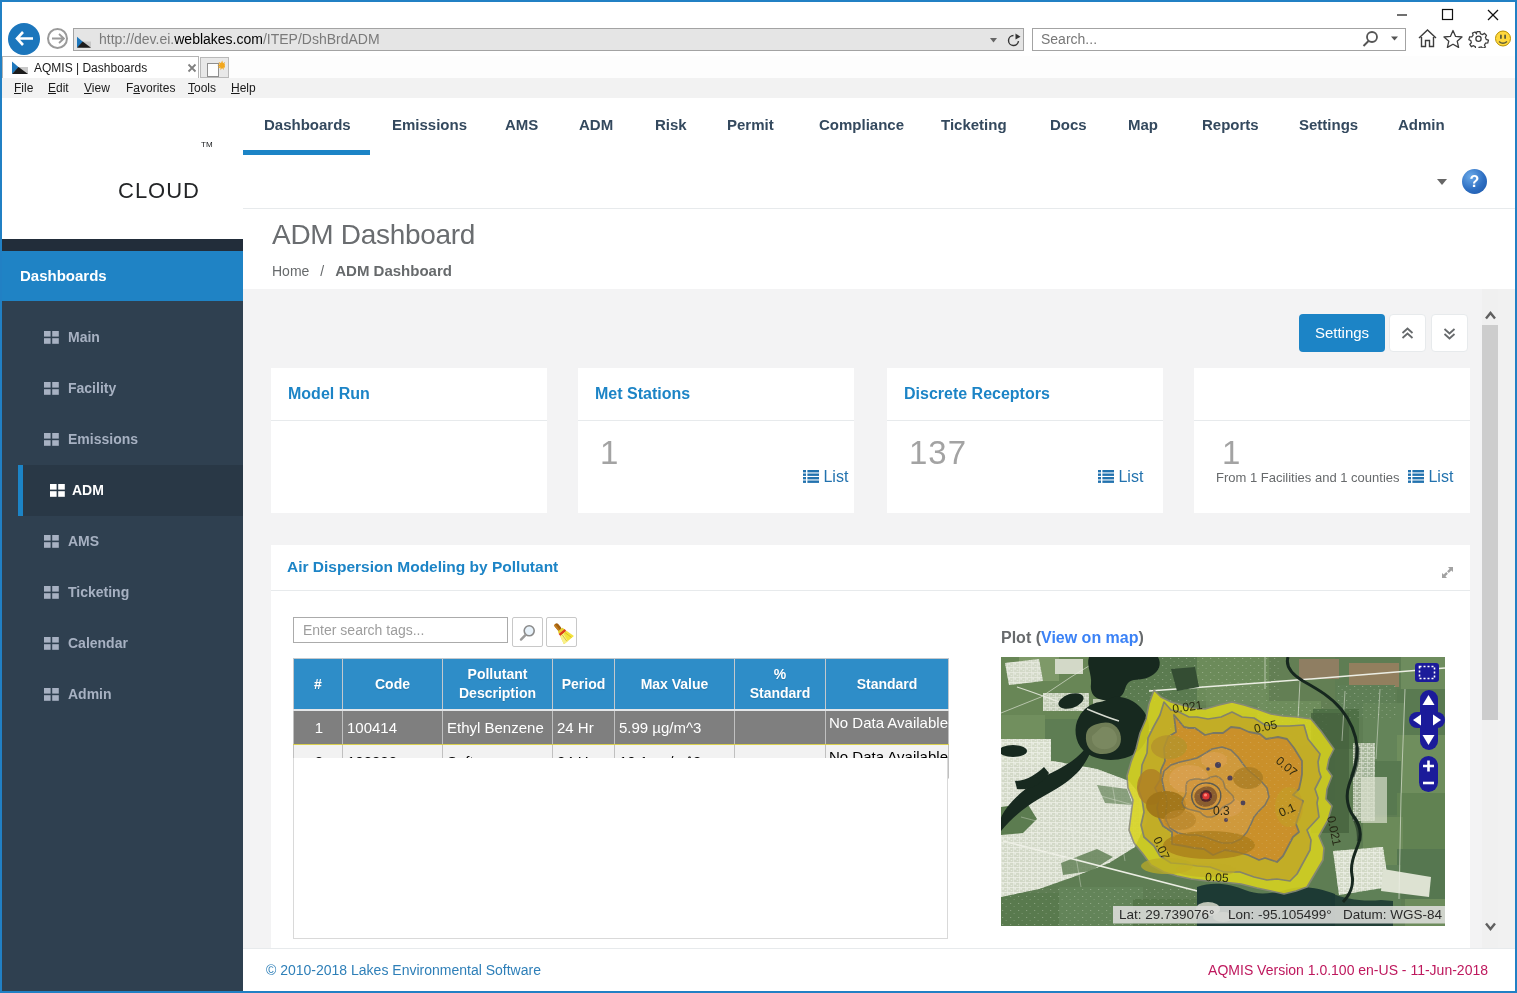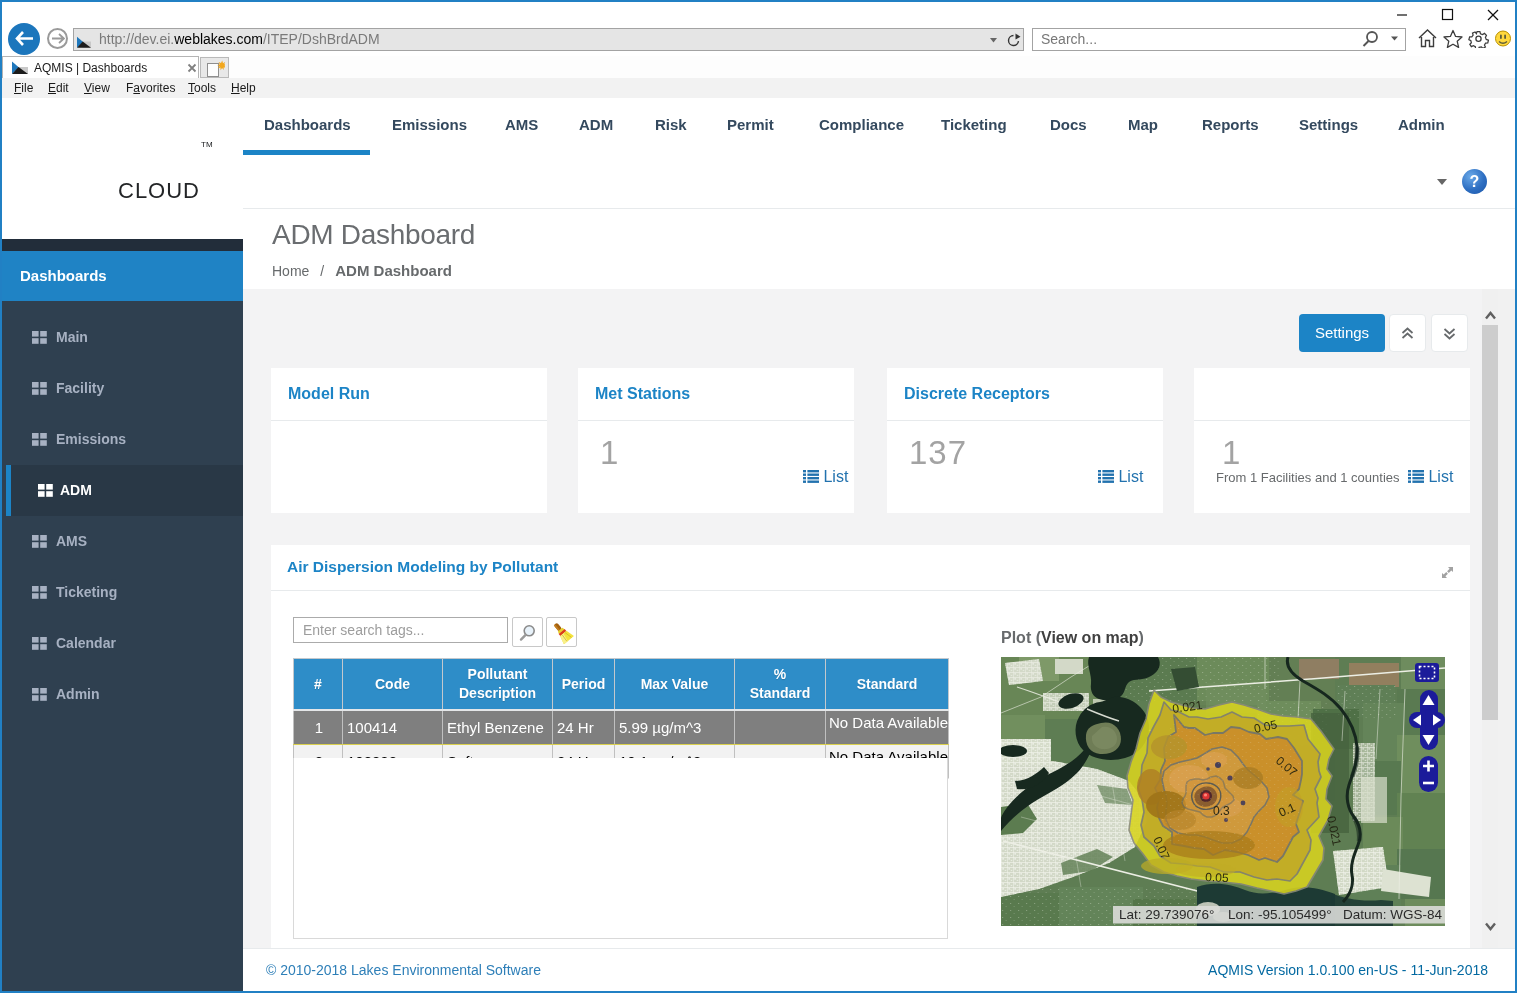--- a/index.html
+++ b/index.html
@@ -24,21 +24,21 @@
 #tab1 { left:0px; top:0px; width:197px; height:22px; background:#fff; border:1px solid #b4b4b4; border-bottom:none; font-size:12px; color:#1a1a1a; }
 #newtab { left:198px; top:1px; width:29px; height:21px; background:#e8e8e8; border:1px solid #b9b9b9; }
 
 #menubar { left:2px; top:78px; width:1513px; height:20px; background:#f2f2f2; font-size:12px; color:#1a1a1a; }
 #menubar span { position:absolute; top:3px; }
 
 #logo-area { left:2px; top:98px; width:241px; height:141px; background:#fff; }
 #side-strip { left:2px; top:239px; width:241px; height:12px; background:#222d3a; }
 #side-dash { left:2px; top:251px; width:241px; height:50px; background:#1f83c5; color:#fff; font-size:15px; font-weight:bold; line-height:50px; padding-left:18px; }
 #sidebar { left:2px; top:301px; width:241px; height:690px; background:#2f4050; }
-.snav { position:absolute; left:4px; width:249px; height:51px; color:#a7b1c2; font-size:14px; font-weight:600; line-height:51px; }
+.snav { position:absolute; left:16px; width:249px; height:51px; color:#a7b1c2; font-size:14px; font-weight:600; line-height:51px; }
 .snav .txt { position:absolute; left:50px; top:0; }
 .snav svg { position:absolute; left:26px; top:19px; }
 .snav.active { background:#293846; color:#fff; border-left:5px solid #1c84c6; }
 .snav.active .txt { left:49px; }
 .snav.active svg { left:27px; }
 
 #pagehead { left:243px; top:98px; width:1272px; height:191px; background:#fff; }
 .navitem { position:absolute; top:18px; font-size:15px; font-weight:bold; color:#34495e; }
 #nav-underline { left:0px; top:52px; width:127px; height:5px; background:#1c84c6; }
 #head-divider { left:0px; top:110px; width:1272px; height:1px; background:#e7eaec; }
@@ -70,21 +70,21 @@
 #ptable th { background:#2e8dc8; color:#fff; font-weight:bold; font-size:14px; border:1px solid #c3c8cd; border-bottom:2px solid #e4e6e8; padding:6px 2px; line-height:19px; text-shadow:0 1px 1px rgba(0,0,0,0.15); }
 #ptable td { padding:0 2px 0 4px; border-left:1px solid #c0c0c0; border-right:1px solid #c0c0c0; height:24px; line-height:24px; overflow:hidden; }
 #ptable td:last-child { padding:0 1px 9px 3px; }
 #ptable tr.r1 td { background:#7f7f7f; color:#fff; border-top:1px solid #fff; border-bottom:1px solid #d9cf4e; }
 #ptable tr.r2 td { background:#f2f2f2; color:#000; border-bottom:1px solid #e0e0e0; }
 #tbl-tail { left:22px; top:213px; width:655px; height:181px; border-left:1px solid #d9d9d9; border-right:1px solid #d9d9d9; border-bottom:1px solid #d9d9d9; background:#fff; }
 #plot-title { left:730px; top:84px; font-size:16px; font-weight:bold; color:#676a6c; }
 
 #footer { left:243px; top:948px; width:1272px; height:43px; background:#fff; border-top:1px solid #e7eaec; }
 #footer .l { position:absolute; left:23px; top:13px; font-size:14px; color:#2e7fb8; }
-#footer .r { position:absolute; right:27px; top:13px; font-size:14px; color:#0369a1; }
+#footer .r { position:absolute; right:27px; top:13px; font-size:14px; color:#be185d; }
 </style>
 </head>
 <body>
 <div class="abs" id="titlebar"></div>
 <div class="abs" id="frame-top"></div>
 <div class="abs" id="frame-left"></div>
 <div class="abs" id="frame-right"></div>
 <div class="abs" id="frame-bottom"></div>
 
 <svg class="abs" style="left:1390px;top:5px" width="120" height="20" viewBox="0 0 120 20">
@@ -419,21 +419,21 @@
             <td>108883</td>
             <td>Software</td>
             <td>24 Hr</td>
             <td>10.1 µg/m^3</td>
             <td></td>
             <td>No Data Available</td>
           </tr>
     </tbody>
       </table>
     <div class="abs" id="tbl-tail"></div>
-    <div class="abs" id="plot-title">Plot (<span style="color:#404040">View on map</span>)</div>
+    <div class="abs" id="plot-title">Plot (<span style="color:#3b82f6">View on map</span>)</div>
     <div class="abs" id="mapbox" style="left:730px;top:112px;width:444px;height:269px;background:#5e7d53;">
     <svg width="444" height="269" viewBox="0 0 444 269">
       <defs>
         <pattern id="streets" width="6" height="5" patternUnits="userSpaceOnUse">
           <rect x="0" y="0" width="6" height="0.7" fill="#f4f6ee" opacity="0.9"></rect>
           <rect x="0" y="0" width="0.7" height="5" fill="#f0f2ea" opacity="0.8"></rect>
           <rect x="1.4" y="1.3" width="1.5" height="1.2" fill="#fbfcf8" opacity="0.9"></rect>
           <rect x="3.8" y="2.9" width="1.4" height="1.1" fill="#eef1e7" opacity="0.8"></rect>
         </pattern>
         <pattern id="spk" width="8" height="7" patternUnits="userSpaceOnUse">

